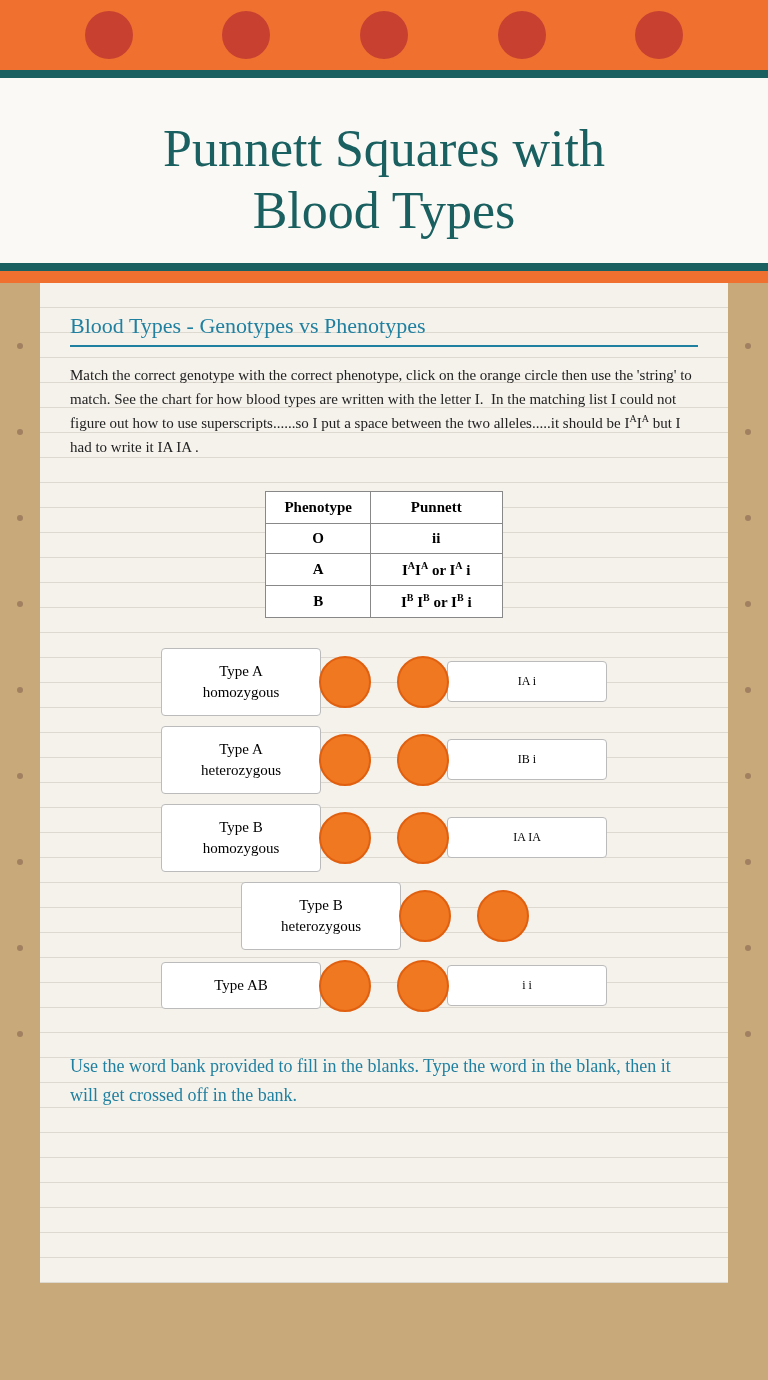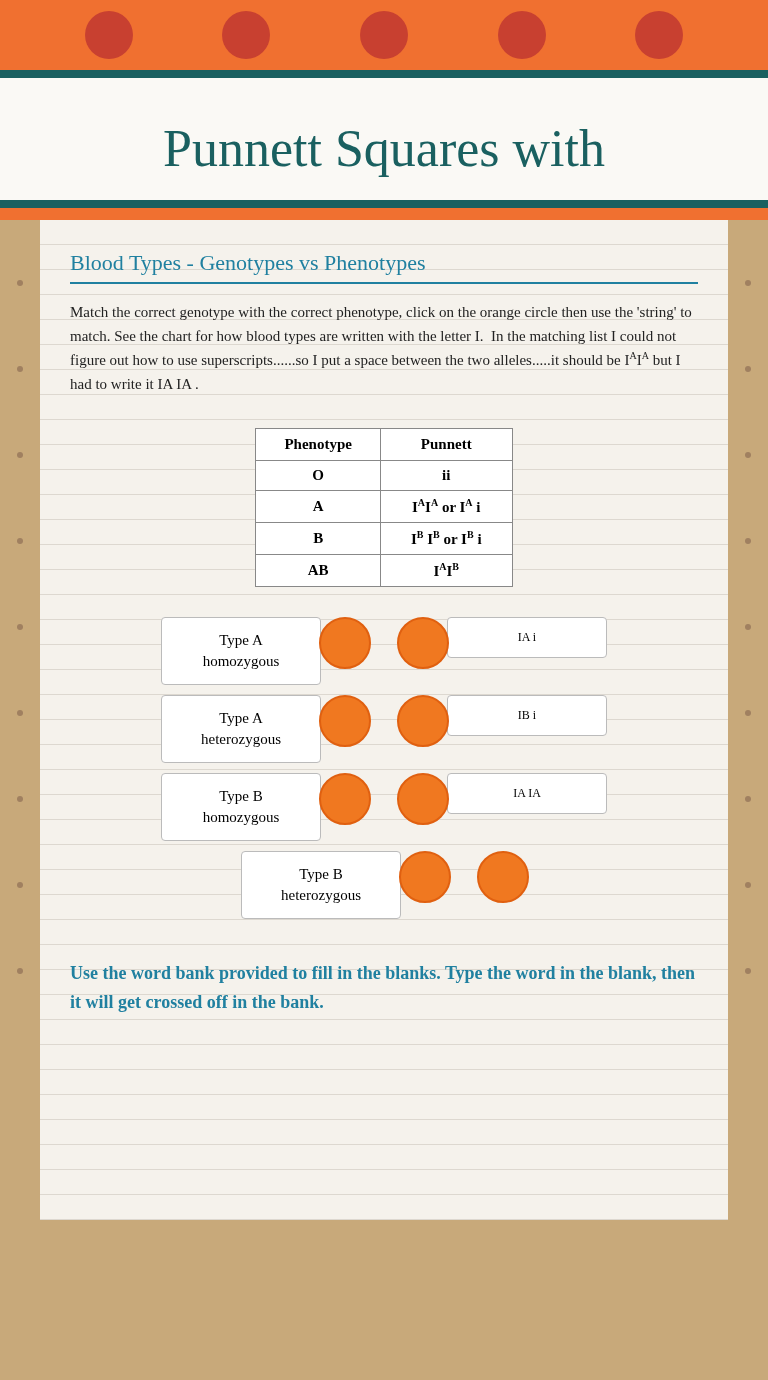--- a/index.html
+++ b/index.html
@@ -146,21 +146,21 @@
     
     .blood-table {
       border-collapse: collapse;
       margin: 0 auto 30px auto;
       border: 1px solid #888;
     }
 
     .blood-table th {
       background: #fff;
       border: 1px solid #888;
-      padding: 7px 28px;
+      padding: 7px 18px;
       font-size: 15px;
       font-weight: bold;
       text-align: center;
     }
 
     .blood-table td {
       background: #fff;
       border: 1px solid #888;
       padding: 6px 30px;
       font-size: 15px;
@@ -175,21 +175,21 @@
     
     .matching-pairs {
       display: flex;
       flex-direction: column;
       gap: 10px;
       margin-top: 10px;
     }
 
     .pair-row {
       display: flex;
-      align-items: flex-start;
+      align-items: center;
       justify-content: center;
       gap: 0;
     }
 
     .pair-box {
       background: #fff;
       border: 1px solid #bbb;
       border-radius: 4px;
       padding: 12px 20px;
       font-size: 15px;
@@ -222,39 +222,39 @@
     
     .bottom-instructions {
       margin-top: 30px;
       padding: 10px 0;
     }
 
     .bottom-instructions p {
       color: #2080a0;
       font-size: 18px;
       line-height: 1.6;
-      font-weight: bold;
     }
   </style>
 </head>
 <body>
 
 <div class="top-banner">
   <div class="banner-circle"></div>
   <div class="banner-circle"></div>
   <div class="banner-circle"></div>
   <div class="banner-circle"></div>
   <div class="banner-circle"></div>
 </div>
 
 <div class="teal-divider"></div>
 
 <div class="title-section">
   <h1>
     <span>Punnett Squares with</span><br>
+    <span>Blood Types</span>
   </h1>
 </div>
 
 <div class="teal-divider"></div>
 <div class="orange-bar"></div>
 
 <div class="main-content">
 
   <div class="left-margin">
     <div class="left-margin-dots">
@@ -291,24 +291,20 @@
           <td>ii</td>
         </tr>
         <tr>
           <td>A</td>
           <td>I<sup>A</sup>I<sup>A</sup> or I<sup>A</sup> i</td>
         </tr>
         <tr>
           <td>B</td>
           <td>I<sup>B</sup> I<sup>B</sup> or I<sup>B</sup> i</td>
         </tr>
-        <tr>
-          <td>AB</td>
-          <td>I<sup>A</sup>I<sup>B</sup></td>
-        </tr>
       </tbody>
     </table>
 
     <div class="matching-pairs">
 
       <div class="pair-row">
         <div class="pair-box">Type A<br>homozygous</div>
         <div class="pair-circle"></div>
         <div style="width:30px;"></div>
         <div class="pair-circle"></div>
@@ -331,20 +327,27 @@
         <div class="pair-label">IA IA</div>
       </div>
 
       <div class="pair-row">
         <div class="pair-box">Type B<br>heterozygous</div>
         <div class="pair-circle"></div>
         <div style="width:30px;"></div>
         <div class="pair-circle"></div>
       </div>
 
+      <div class="pair-row">
+        <div class="pair-box">Type AB</div>
+        <div class="pair-circle"></div>
+        <div style="width:30px;"></div>
+        <div class="pair-circle"></div>
+        <div class="pair-label">i i</div>
+      </div>
 
 
     </div>
 
     <div class="bottom-instructions">
       <p>Use the word bank provided to fill in the blanks. Type the word in the blank, then it will get crossed off in the bank.</p>
     </div>
 
   </div>
 

